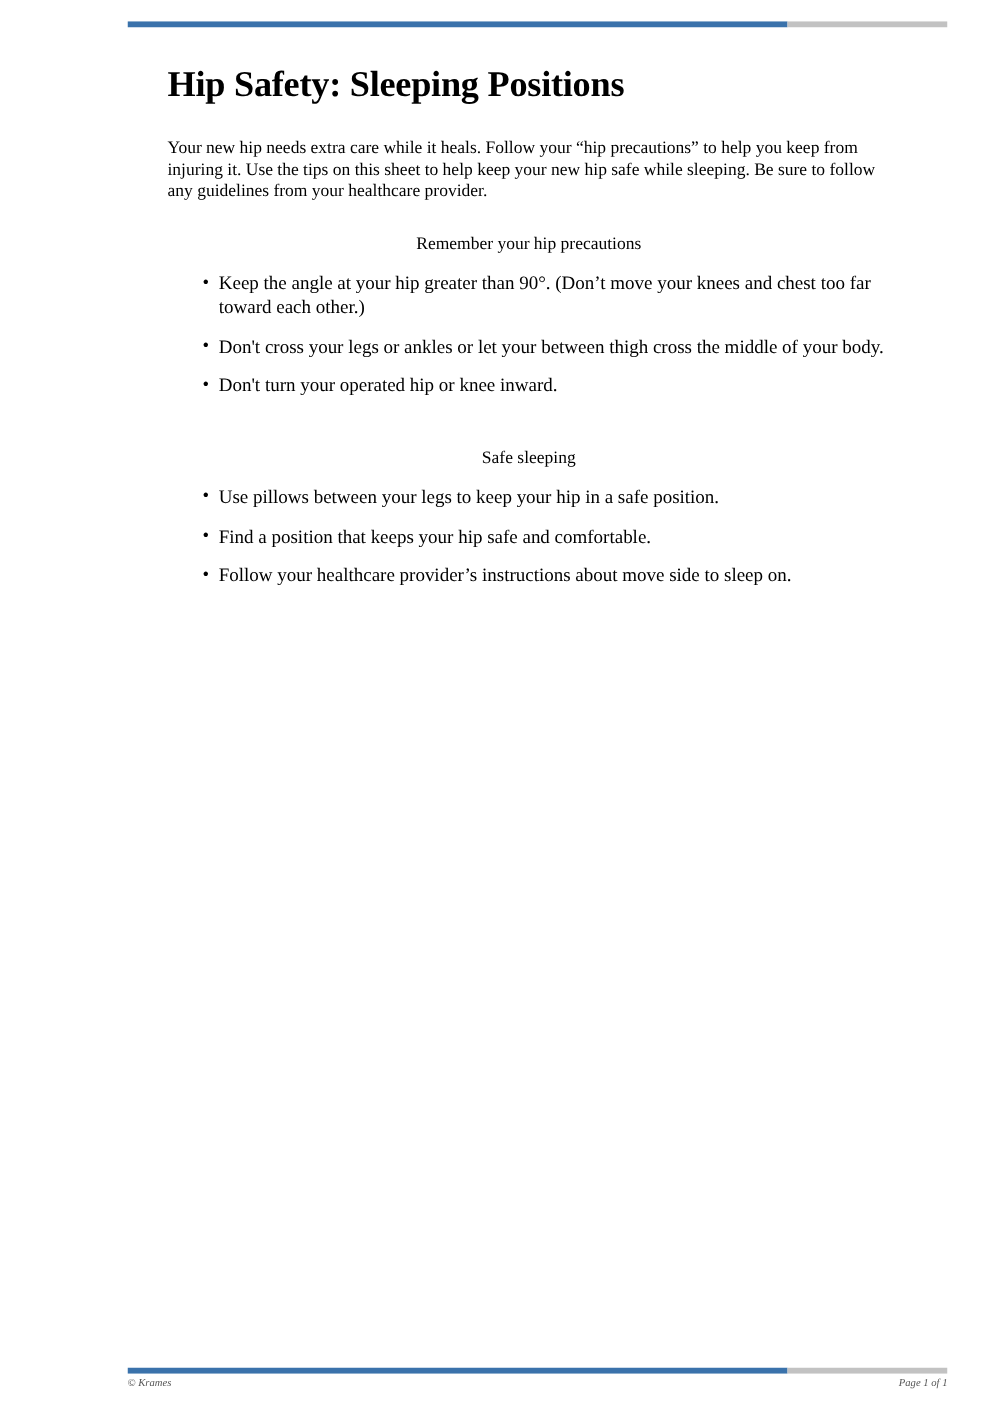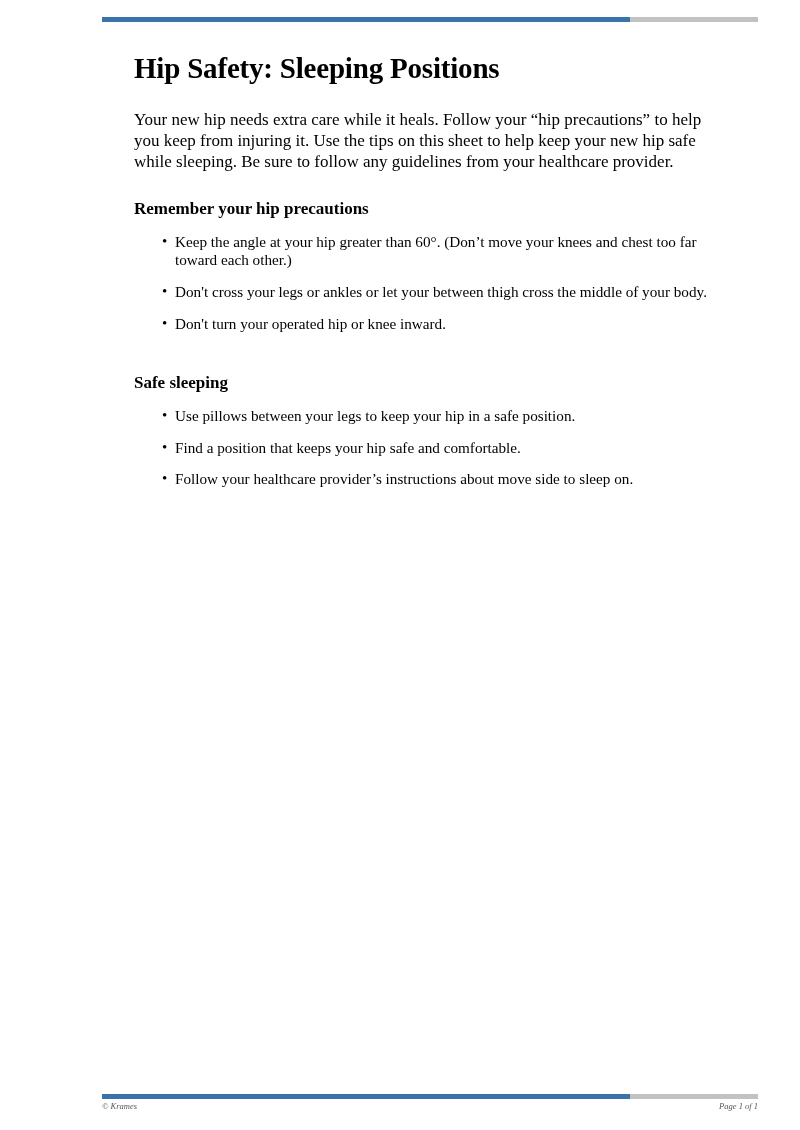--- a/index.html
+++ b/index.html
@@ -57,32 +57,33 @@
   h1.doc-title {
     font-size: 29px;
     line-height: 1.12;
     font-weight: bold;
     letter-spacing: -0.2px;
     margin: 0 0 26px 0;
     font-stretch: condensed;
   }
 
   p.intro {
-    font-size: 17px;
+    font-size: 14px;
     line-height: 1.23;
     margin: 0 0 26px 0;
     text-align: left;
   }
 
   h2.section-title {
-    font-size: 17px;
+    font-size: 14px;
     line-height: 1.15;
-    font-weight: bold;
+    font-weight: normal;
     margin: 0 0 14px 0;
     font-stretch: condensed;
+    text-align: center;
   }
 
   ul.bullets {
     list-style: none;
     margin: 0 0 24px 0;
     padding: 0;
   }
   ul.bullets li {
     position: relative;
     font-size: 15.2px;
@@ -132,21 +133,21 @@
 
   <div class="content">
 
     <h1 class="doc-title">Hip Safety: Sleeping Positions</h1>
 
     <p class="intro">Your new hip needs extra care while it heals. Follow your “hip precautions” to help you keep from injuring it. Use the tips on this sheet to help keep your new hip safe while sleeping. Be sure to follow any guidelines from your healthcare provider.</p>
 
     <div class="section">
       <h2 class="section-title">Remember your hip precautions</h2>
       <ul class="bullets">
-        <li>Keep the angle at your hip greater than 60°. (Don’t move your knees and chest too far toward each other.)</li>
+        <li>Keep the angle at your hip greater than 90°. (Don’t move your knees and chest too far toward each other.)</li>
         <li>Don't cross your legs or ankles or let your between thigh cross the middle of your body.</li>
         <li>Don't turn your operated hip or knee inward.</li>
       </ul>
     </div>
 
     <div class="section-gap"></div>
 
     <div class="section">
       <h2 class="section-title">Safe sleeping</h2>
       <ul class="bullets">

